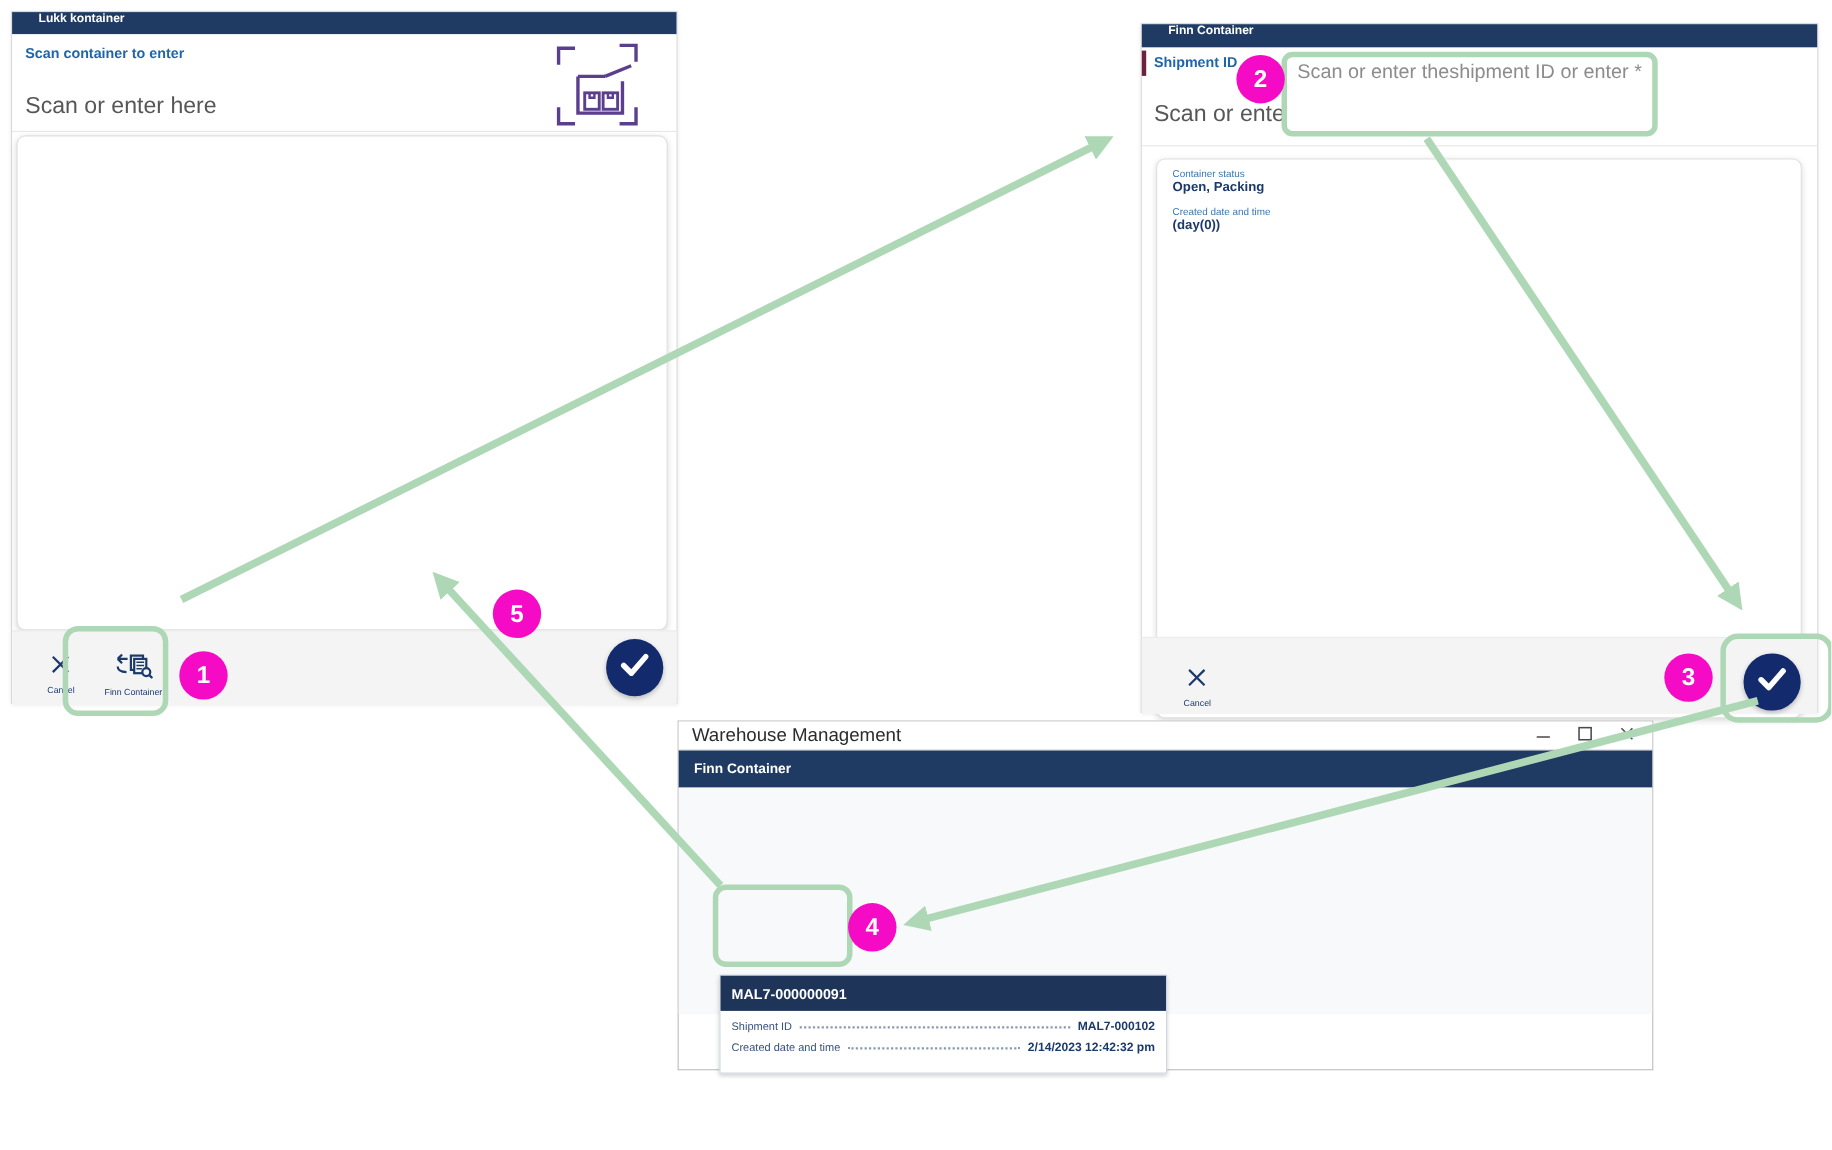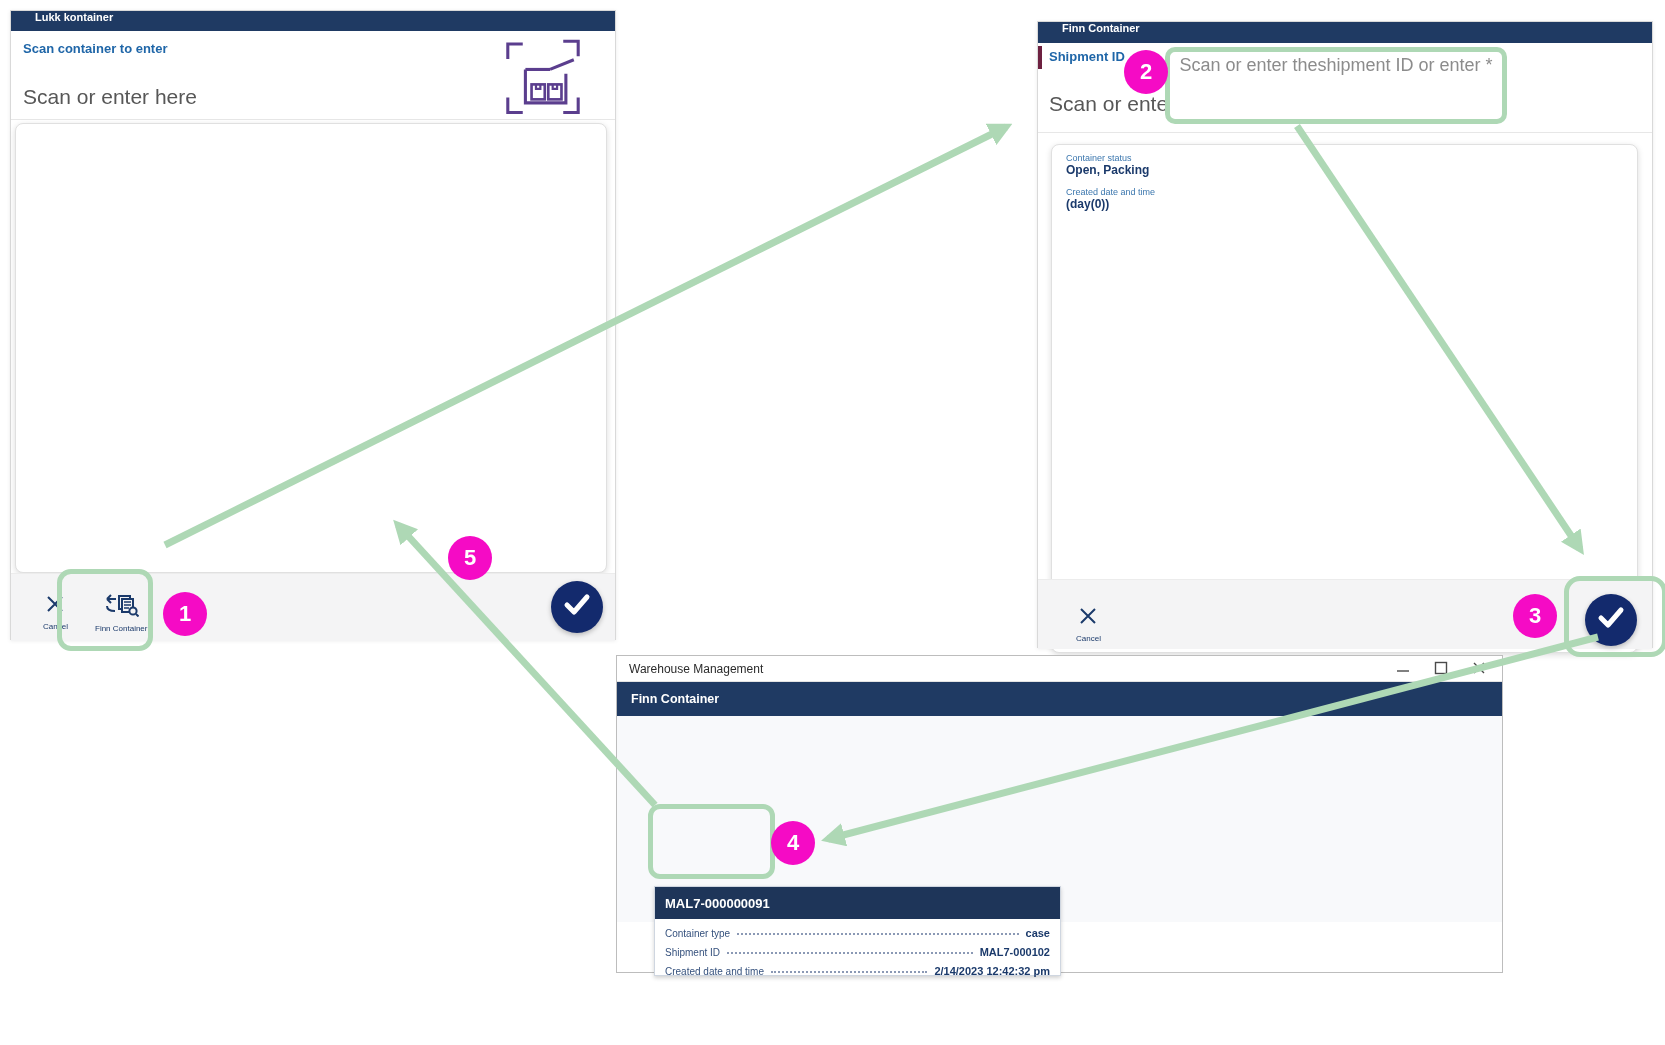--- a/index.html
+++ b/index.html
@@ -33,21 +33,21 @@
     color:#8c8c8c;font-size:18px;line-height:27px;text-align:center;
     display:flex;flex-direction:row;justify-content:center;box-sizing:border-box;}
   #arrows{z-index:20;pointer-events:none;}
 
   
   .minilabel{color:#3c77ae;font-size:9px;}
   .minivalue{color:#1b3a6b;font-size:12px;font-weight:bold;}
 
   
   #wms{background:#fff;border:1px solid #bdbdbd;box-sizing:border-box;}
-  #wms-titlebar{background:#fff;color:#2b2b2b;font-size:12px;
+  #wms-titlebar{background:#fff;color:#2b2b2b;font-size:17px;
     display:flex;align-items:center;padding-left:12px;box-sizing:border-box;border-bottom:1px solid #e3e3e3;}
   #wms-controls{position:absolute;right:16px;top:2px;display:flex;gap:24px;align-items:center;height:22px;}
   .wmsnav{background:#1f3a63;color:#fff;font-size:12.5px;font-weight:bold;
     display:flex;align-items:center;padding-left:14px;box-sizing:border-box;}
   .wmshdr{background:#fff;border-bottom:1px solid #e0e0e0;box-sizing:border-box;}
   .wmsbody{background:#f8f9fb;}
   #shipfield{color:#1b3a6b;font-size:12.5px;font-weight:bold;}
 
   
   #card{background:#fff;border:1px solid #cfd6e0;box-shadow:0 2px 4px rgba(0,0,0,.18);box-sizing:border-box;}
@@ -189,25 +189,20 @@
 
 
     <div class="wmsbody" style="width:100%;height:206px;position:relative;">
 
       <div id="card" class="abs" style="left:37px;top:170px;width:407px;height:90px;">
         <div id="card-header">
           <span>MAL7-000000091</span>
         </div>
         <div style="padding-top:3px;">
           <div class="cardrow">
-            <span class="lbl">Container type</span>
-            <span class="leader"></span>
-            <span class="val">case</span>
-          </div>
-          <div class="cardrow">
             <span class="lbl">Shipment ID</span>
             <span class="leader"></span>
             <span class="val">MAL7-000102</span>
           </div>
           <div class="cardrow">
             <span class="lbl">Created date and time</span>
             <span class="leader"></span>
             <span class="val">2/14/2023 12:42:32 pm</span>
           </div>
         </div>

